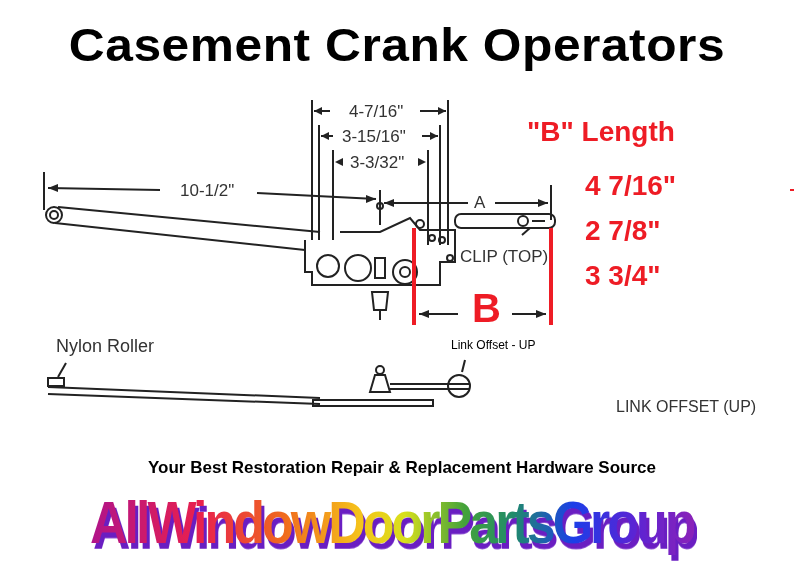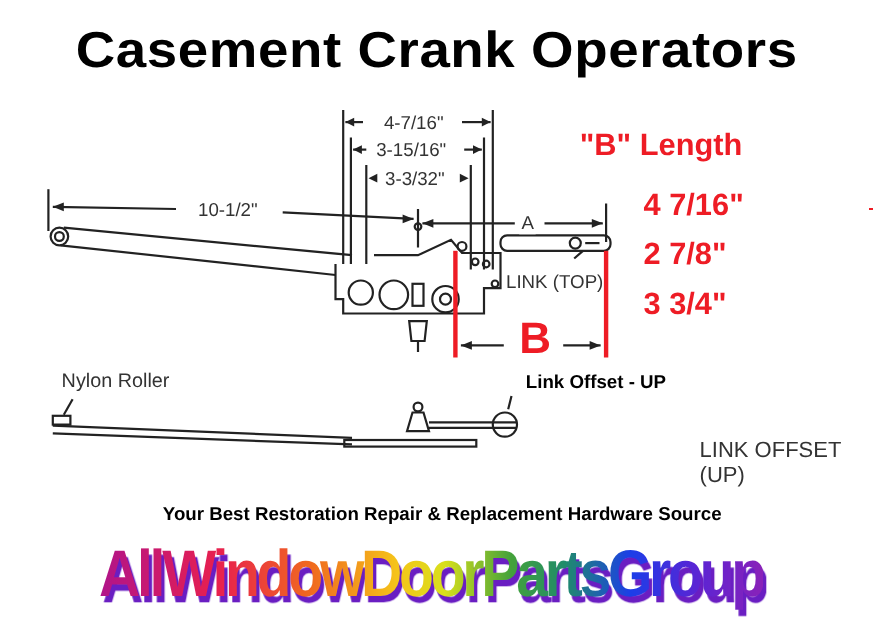--- a/index.html
+++ b/index.html
@@ -8,23 +8,23 @@
   .abs { position: absolute; }
   .title { left: 0; top: 18px; width: 794px; text-align: center;
            font-family: "Liberation Sans", sans-serif; font-weight: bold;
            font-size: 46px; color: #000; letter-spacing: 0.5px;
            transform: scaleX(1.08); transform-origin: center; }
   .dim { font-family: "Liberation Sans", sans-serif; font-size: 17px; color: #333; background: #fff; padding: 0 2px; }
   .red-head { font-family: "Liberation Sans", sans-serif; font-weight: bold; color: #ee1c25; }
   .b-len-title { left: 527px; top: 116px; font-size: 28px; }
   .b-val { left: 585px; font-size: 28px; }
   .b-big { left: 472px; top: 286px; font-size: 40px; }
-  .link-offset { left: 478px; top: 338px; font-weight: bold; font-size: 17px; color: #000; }
+  .link-offset { left: 451px; top: 338px; font-weight: normal; font-size: 12px; color: #000; }
   .nylon { left: 56px; top: 336px; font-size: 18px; color: #333; }
-  .link-caps { left: 616px; top: 398px; font-size: 20px; color: #333; margin-left: 20px; }
+  .link-caps { left: 616px; top: 398px; font-size: 16px; color: #333; }
   .clip { left: 460px; top: 247px; font-size: 17px; color: #333; background: #fff; }
   .tagline { left: 0; top: 458px; width: 804px; text-align: center; font-weight: bold; font-size: 17px; color: #000; }
   .brand { left: 90px; top: 492px; font-weight: bold; font-size: 52px; letter-spacing: -3px;
            background: linear-gradient(90deg, #b0148a 0%, #e8204e 18%, #f06a1e 32%, #f5c51a 45%, #d8e01c 52%, #44a23a 62%, #208c6a 70%, #1c3ee8 80%, #5a24d4 90%, #8a22b8 100%);
            -webkit-background-clip: text; background-clip: text; color: transparent;
            filter: drop-shadow(3px 5px 0 #6a1ec2); transform: scaleY(1.15); }
   svg { position: absolute; left: 0; top: 0; }
 </style>
 </head>
 <body>
@@ -114,21 +114,21 @@
     <line x1="512" y1="314" x2="546" y2="314"></line>
   </g>
   <line x1="790" y1="190" x2="794" y2="190" stroke="#ee1c25" stroke-width="2"></line>
 </svg>
 
 <div class="abs dim" style="left:347px;top:102px;">4-7/16"</div>
 <div class="abs dim" style="left:340px;top:127px;">3-15/16"</div>
 <div class="abs dim" style="left:348px;top:153px;">3-3/32"</div>
 <div class="abs dim" style="left:178px;top:181px;">10-1/2"</div>
 <div class="abs dim" style="left:472px;top:193px;">A</div>
-<div class="abs clip">LINK (TOP)</div>
+<div class="abs clip">CLIP (TOP)</div>
 
 <div class="abs red-head b-len-title">"B" Length</div>
 <div class="abs red-head b-val" style="top:170px;">4 7/16"</div>
 <div class="abs red-head b-val" style="top:215px;">2 7/8"</div>
 <div class="abs red-head b-val" style="top:260px;">3 3/4"</div>
 <div class="abs red-head b-big">B</div>
 
 <div class="abs link-offset">Link Offset - UP</div>
 <div class="abs nylon">Nylon Roller</div>
 <div class="abs link-caps">LINK OFFSET (UP)</div>

